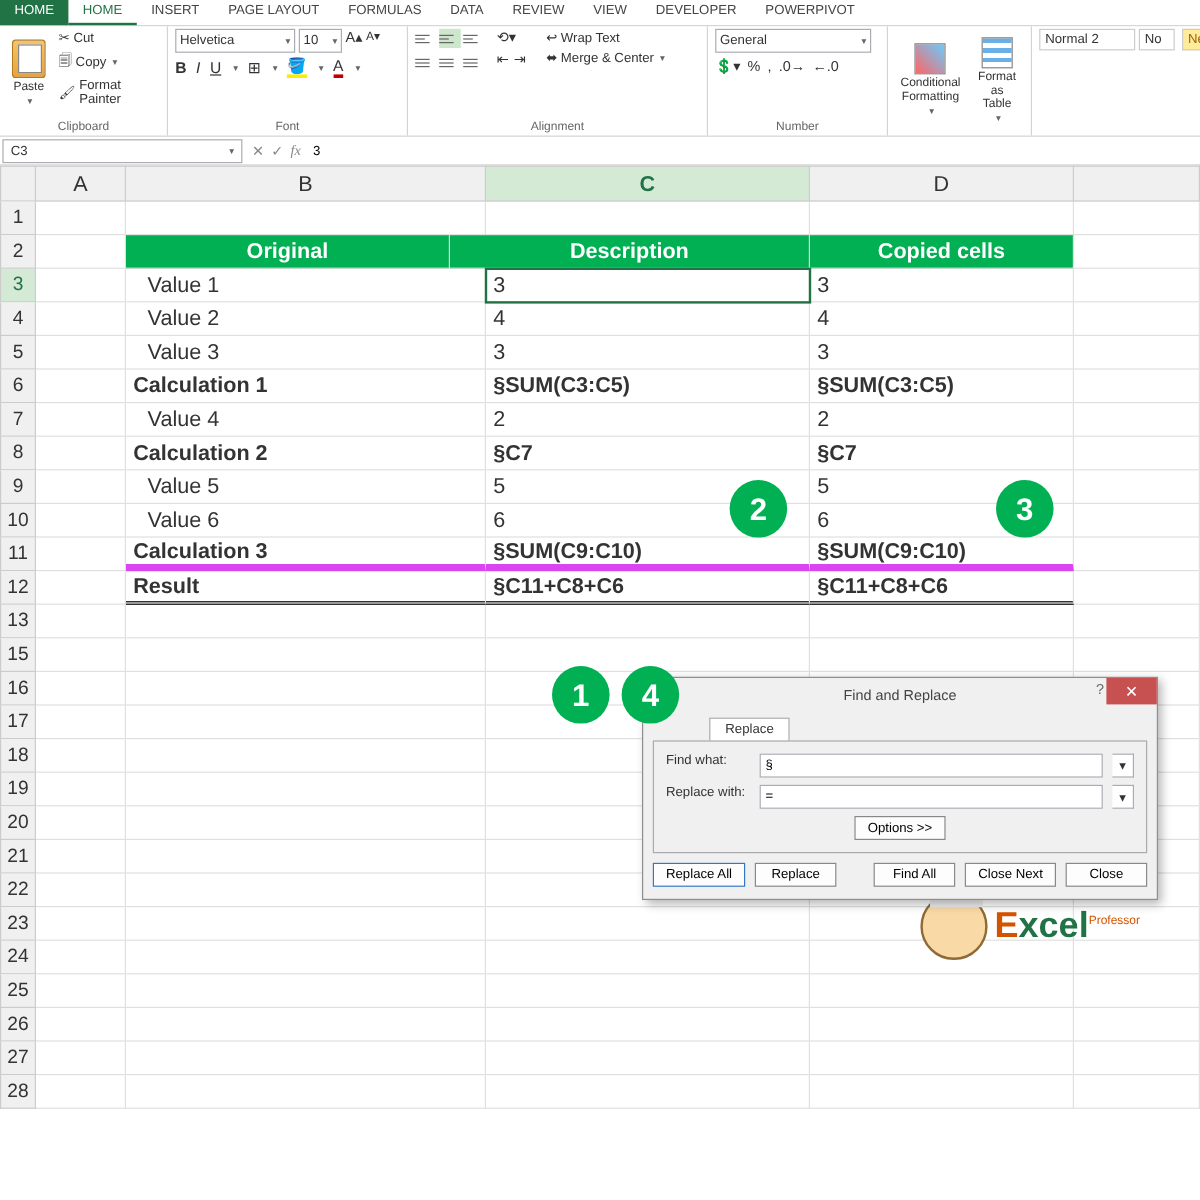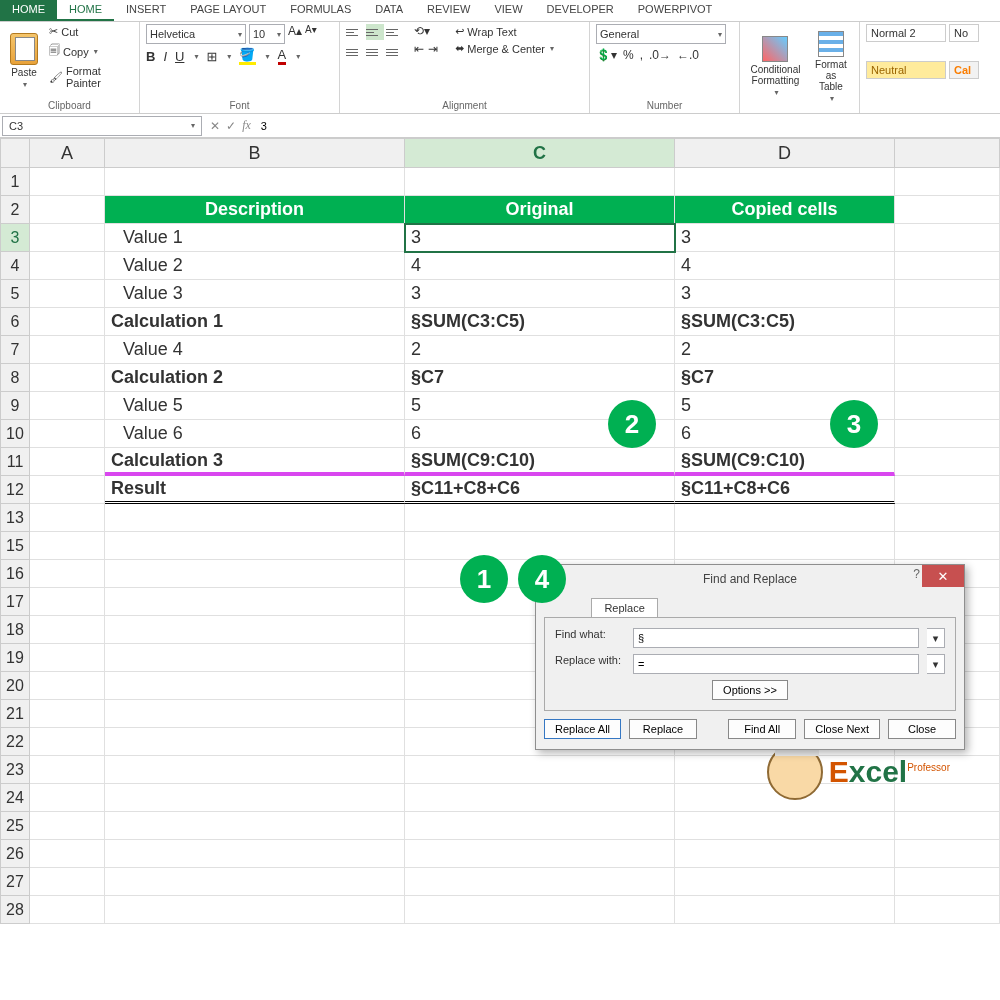--- a/index.html
+++ b/index.html
@@ -16,41 +16,41 @@
 .btn-col .rb{display:flex;align-items:center;gap:3px;padding:1px 3px;cursor:pointer}
 .big-btn{display:flex;flex-direction:column;align-items:center;justify-content:center;padding:2px 4px;cursor:pointer;font-size:10px;text-align:center;gap:2px}
 .paste-ico{width:28px;height:32px;background:linear-gradient(#f5c56b,#e8a23a);border:1px solid #b37a1f;border-radius:3px;position:relative}
 .paste-ico:before{content:"";position:absolute;top:3px;left:4px;width:18px;height:22px;background:#fff;border:1px solid #888}
 .dd{font-size:8px;color:#666;margin-left:2px}
 .fontsel{border:1px solid #abadb3;height:20px;padding:0 3px;font-size:11px;background:#fff;display:flex;align-items:center;justify-content:space-between}
 .align-grid{display:grid;grid-template-columns:repeat(3,18px);gap:2px}
 .align-cell{width:18px;height:16px;display:flex;flex-direction:column;justify-content:center;gap:2px;cursor:pointer}
 .al-line{height:1px;background:#666;width:12px}
 .num-grid{display:flex;gap:6px}
-.styles-grid{display:flex;flex-direction:column;gap:19px}
+.styles-grid{display:flex;flex-direction:row;gap:6px}
 .style-cell{border:1px solid #ccc;width:80px;height:18px;font-size:11px;display:flex;align-items:center;padding:0 4px;cursor:pointer}
 .namebox-row{display:flex;height:24px;border-bottom:1px solid #ccc;align-items:center;background:#fff}
 .namebox{border:1px solid #abadb3;width:200px;height:20px;margin:0 2px;padding:0 6px;display:flex;align-items:center;justify-content:space-between;font-size:11px}
 .fx-area{display:flex;align-items:center;gap:6px;padding:0 6px;color:#888}
 .fx-lbl{font-style:italic;font-family:"Times New Roman",serif}
 .fbar{border:none;outline:none;font-size:11px;padding:0 4px}
 .sheet{position:relative}
 .col-headers{display:flex;height:30px}
 .corner{width:30px;border:1px solid #ccc;background:#f0f0f0}
 .colh{border:1px solid #ccc;border-left:none;background:#f0f0f0;display:flex;align-items:center;justify-content:center;font-size:18px;color:#333}
 .colh.sel{background:#d4ead4;color:#217346;font-weight:bold}
 .row{display:flex;height:28px}
 .rowh{width:30px;border:1px solid #ccc;border-top:none;background:#f0f0f0;display:flex;align-items:center;justify-content:center;font-size:16px;color:#333}
 .rowh.sel{background:#d4ead4;color:#217346}
 .cell{border:1px solid #e0e0e0;border-left:none;border-top:none;padding:2px 6px;font-size:18px;font-family:Helvetica,Arial,sans-serif;display:flex;align-items:center;white-space:nowrap;overflow:hidden}
 .hdr{background:#00b052;color:#fff;font-weight:bold;justify-content:center}
 .bold{font-weight:bold}
 .sel-cell{outline:2px solid #217346;outline-offset:-1px;position:relative;z-index:2}
 .dbl-bottom{border-bottom:3px double #000}
-.single-bottom{border-bottom:4px solid #d946ef}
+.single-bottom{border-bottom:6px solid #d946ef}
 .callout{position:absolute;width:48px;height:48px;border-radius:50%;background:#00b052;color:#fff;font-size:26px;font-weight:bold;display:flex;align-items:center;justify-content:center;z-index:5}
 .dialog{position:absolute;width:430px;background:#f0f0f0;border:1px solid #8e8e8e;box-shadow:3px 3px 8px rgba(0,0,0,.3);z-index:4}
 .dlg-title{height:28px;display:flex;align-items:center;justify-content:center;position:relative;font-size:12px;color:#444}
 .dlg-close{position:absolute;right:0;top:0;width:42px;height:22px;background:#c75050;color:#fff;display:flex;align-items:center;justify-content:center;font-size:13px;cursor:pointer}
 .dlg-help{position:absolute;right:44px;top:2px;font-size:12px;color:#666;cursor:pointer}
 .dlg-tabs{display:flex;padding:4px 8px 0}
 .dlg-tab{padding:3px 12px;font-size:11px;border:1px solid #aaa;background:#fff;cursor:pointer;position:relative;top:1px}
 .dlg-body{border:1px solid #aaa;margin:0 8px 8px;padding:10px;background:#f0f0f0}
 .dlg-row{display:flex;align-items:flex-start;gap:8px;margin-bottom:6px;font-size:11px}
 .dlg-row label{width:70px}
@@ -275,22 +275,22 @@
       <div class="rowh">1</div>
       <div class="cell" style="width: 75px;"></div>
       <div class="cell" style="width: 300px;"></div>
       <div class="cell" style="width: 270px;"></div>
       <div class="cell" style="width: 220px;"></div>
       <div class="cell" style="width: 105px;"></div>
     </div>
     <div class="row">
       <div class="rowh">2</div>
       <div class="cell" style="width: 75px;"></div>
+      <div class="cell hdr" style="width: 270px;">Original</div>
       <div class="cell hdr" style="width: 300px;">Description</div>
-      <div class="cell hdr" style="width: 270px;">Original</div>
       <div class="cell hdr" style="width: 220px;">Copied cells</div>
       <div class="cell" style="width: 105px;"></div>
     </div>
     <div class="row">
       <div class="rowh sel">3</div>
       <div class="cell" style="width: 75px;"></div>
       <div class="cell indent" style="width: 300px;">Value 1</div>
       <div class="cell sel-cell" style="width: 270px;">3</div>
       <div class="cell" style="width: 220px;">3</div>
       <div class="cell" style="width: 105px;"></div>

